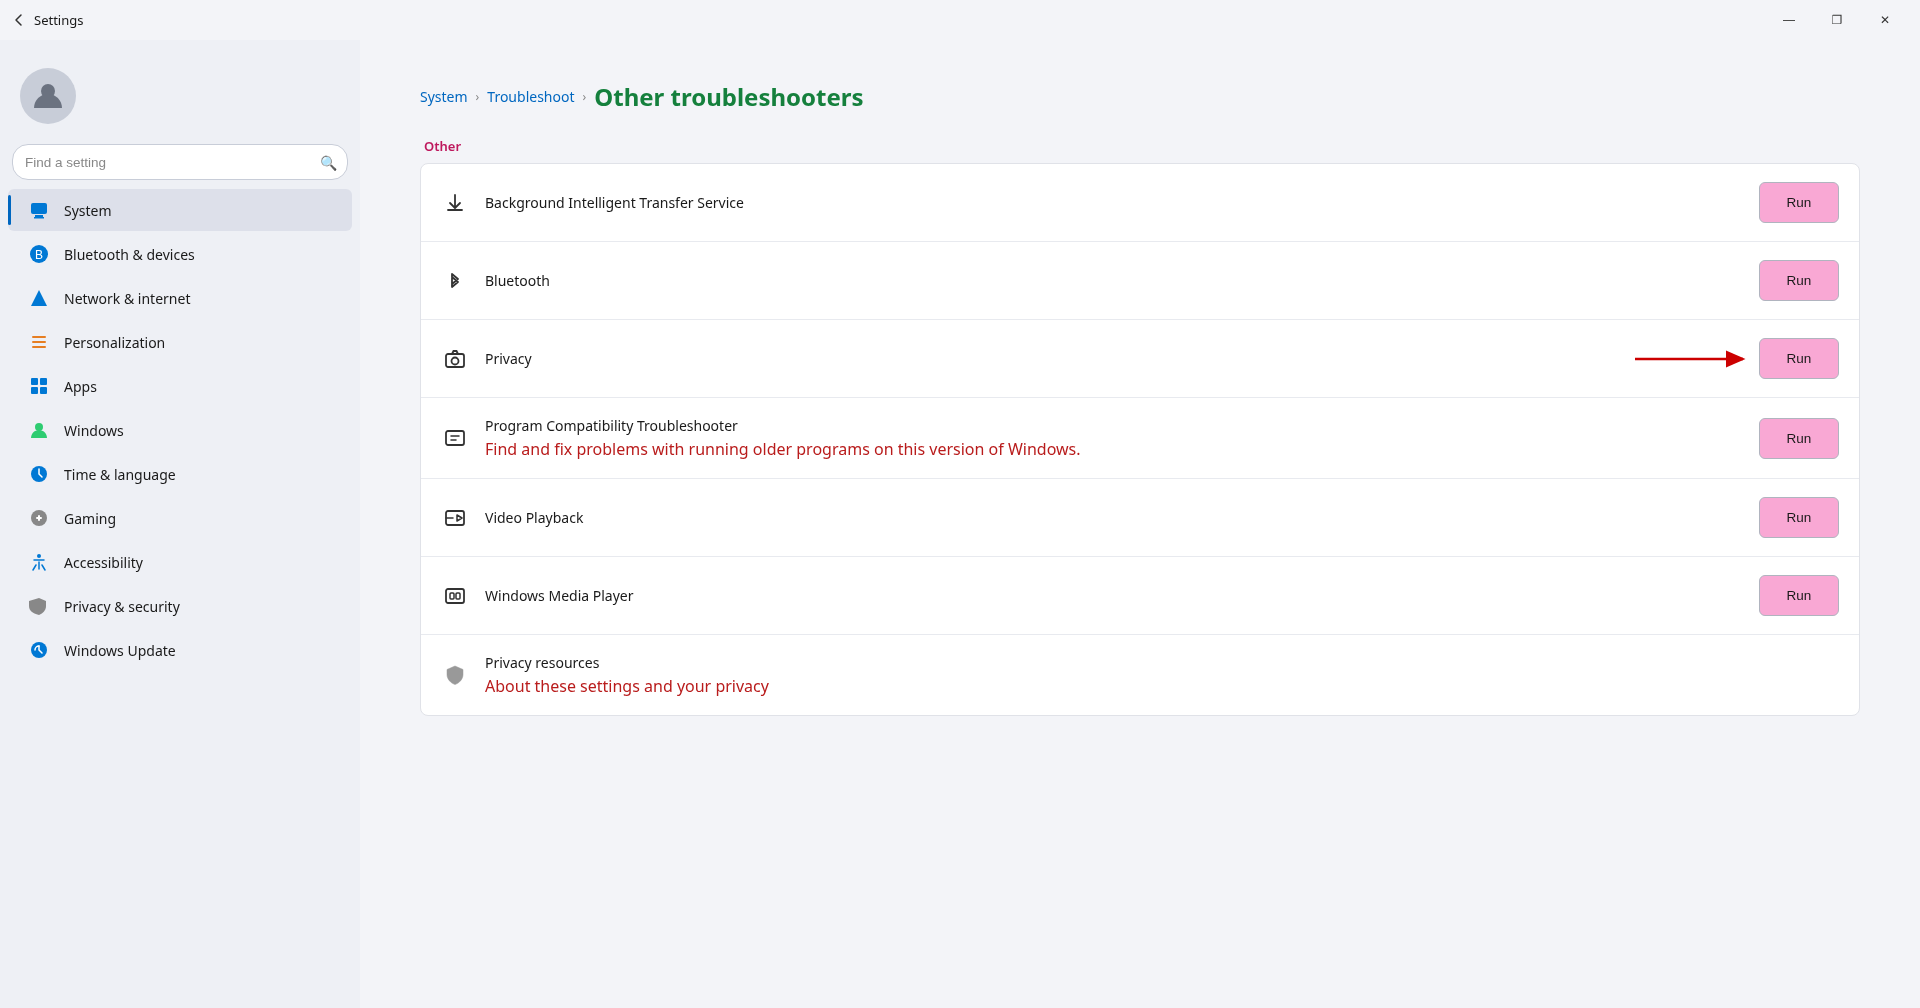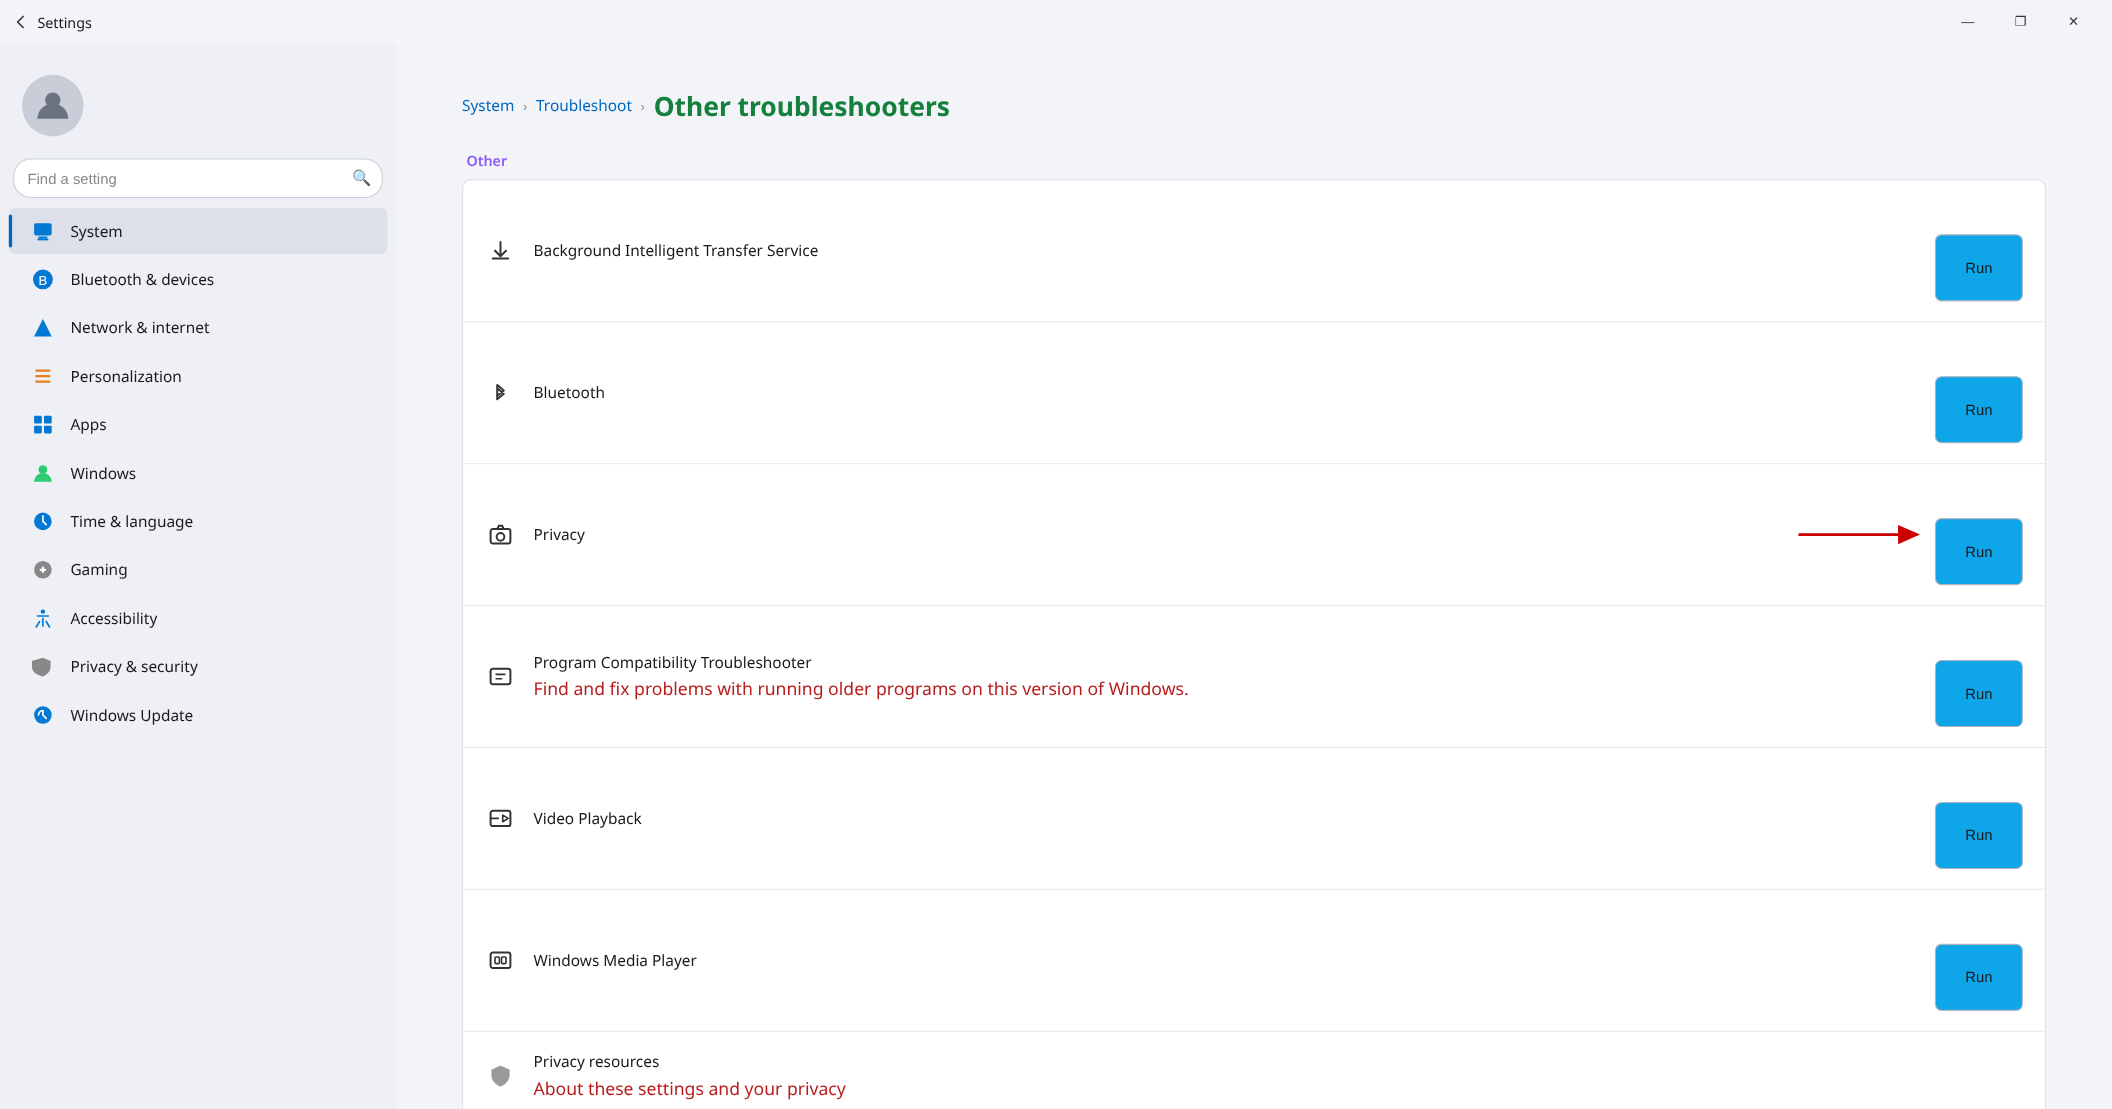--- a/index.html
+++ b/index.html
@@ -170,21 +170,21 @@
     .breadcrumb-sep { color: #888; font-size: 12px; }
     .breadcrumb-current {
       font-weight: 700;
       font-size: 24px;
       color: #15803d;
     }
 
     .section-label {
       font-size: 13px;
       font-weight: 600;
-      color: #8b5cf6;
+      color: #be185d;
       margin-bottom: 8px;
       padding-left: 4px;
     }
 
     .troubleshooter-list {
       background: white;
       border-radius: 8px;
       overflow: hidden;
       border: 1px solid #e0e2e8;
     }
@@ -218,30 +218,29 @@
       color: #1a1a1a;
       font-weight: 400;
     }
     .item-desc {
       font-size: 16px;
       color: #b91c1c;
       margin-top: 3px;
     }
 
     .run-btn {
-      padding: 22px 24px;
-      background: #0ea5e9;
+      padding: 12px 24px;
+      background: #f9a8d4;
       border: 1px solid #b0b4bf;
       border-radius: 6px;
       font-size: 13.5px;
       color: #1a1a1a;
       cursor: pointer;
       white-space: nowrap;
       min-width: 80px;
-      margin-top: 31px;
     }
 
     
     .content::-webkit-scrollbar { width: 6px; }
     .content::-webkit-scrollbar-track { background: transparent; }
     .content::-webkit-scrollbar-thumb { background: #c0c4cc; border-radius: 3px; }
   </style>
 </head>
 <body>
 

